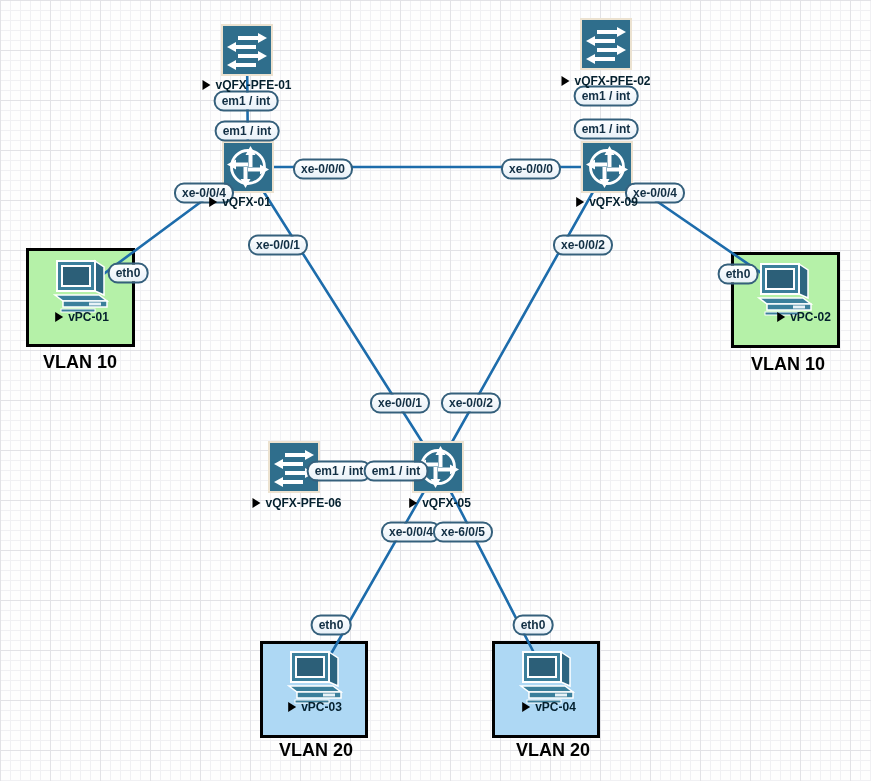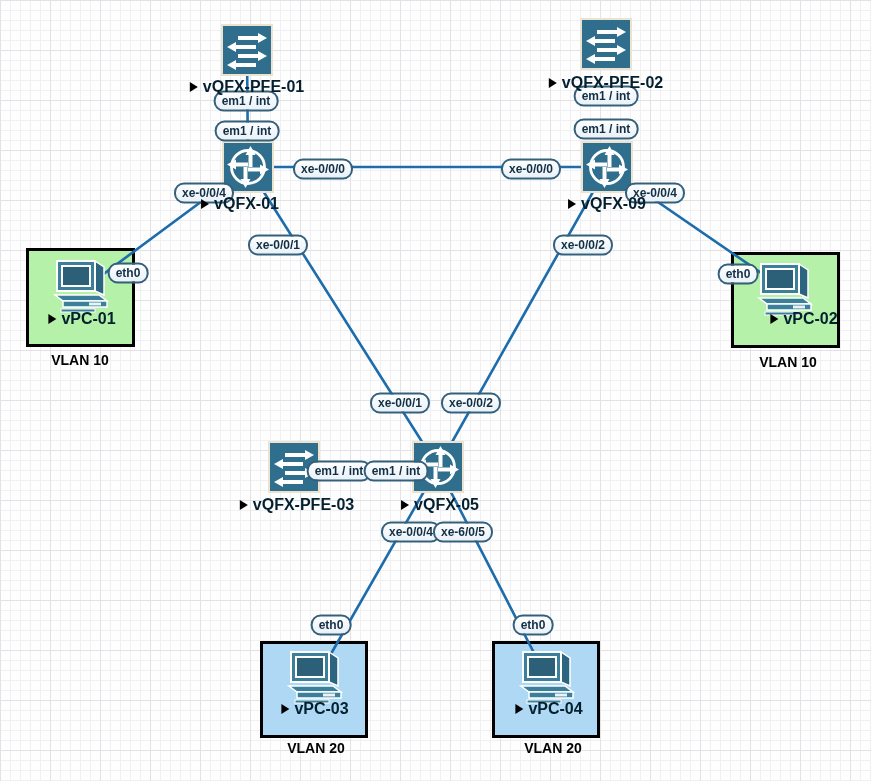--- a/index.html
+++ b/index.html
@@ -23,27 +23,27 @@
   .pill{
     position:absolute;transform:translate(-50%,-50%);z-index:4;
     background:linear-gradient(#fdfeff,#e9f1f8);
     border:2px solid #35607c;border-radius:10px;
     padding:1px 6px 2px 6px;white-space:nowrap;
     font-size:12px;font-weight:bold;color:#122f44;
   }
   .devlabel{
     position:absolute;transform:translateX(-50%);z-index:5;
     display:flex;align-items:center;gap:5px;white-space:nowrap;
-    font-size:16px;font-weight:bold;color:#04202e;
+    font-size:12px;font-weight:bold;color:#04202e;
   }
   .tri{width:0;height:0;border-left:8px solid #000;
     border-top:5px solid transparent;border-bottom:5px solid transparent;}
   .zonelabel{
     position:absolute;transform:translateX(-50%);z-index:5;
-    font-size:14px;font-weight:bold;color:#000;white-space:nowrap;
+    font-size:18px;font-weight:bold;color:#000;white-space:nowrap;
   }
 </style>
 </head>
 <body>
 
 <div id="canvas">
 
   <div class="zone green" style="left:26px;top:248px;width:109px;height:99px"></div>
   <div class="zone green" style="left:731px;top:252px;width:109px;height:96px"></div>
   <div class="zone blue" style="left:260px;top:641px;width:108px;height:97px"></div>
@@ -242,21 +242,21 @@
   <div class="devlabel" style="left:247px;top:78px">
     <span class="tri"></span>
     <span>vQFX-PFE-01</span>
   </div>
   <div class="devlabel" style="left:606px;top:74px">
     <span class="tri"></span>
     <span>vQFX-PFE-02</span>
   </div>
   <div class="devlabel" style="left:297px;top:496px">
     <span class="tri"></span>
-    <span>vQFX-PFE-03</span>
+    <span>vQFX-PFE-06</span>
   </div>
   <div class="devlabel" style="left:240px;top:195px">
     <span class="tri"></span>
     <span>vQFX-01</span>
   </div>
   <div class="devlabel" style="left:607px;top:195px">
     <span class="tri"></span>
     <span>vQFX-09</span>
   </div>
   <div class="devlabel" style="left:440px;top:496px">

